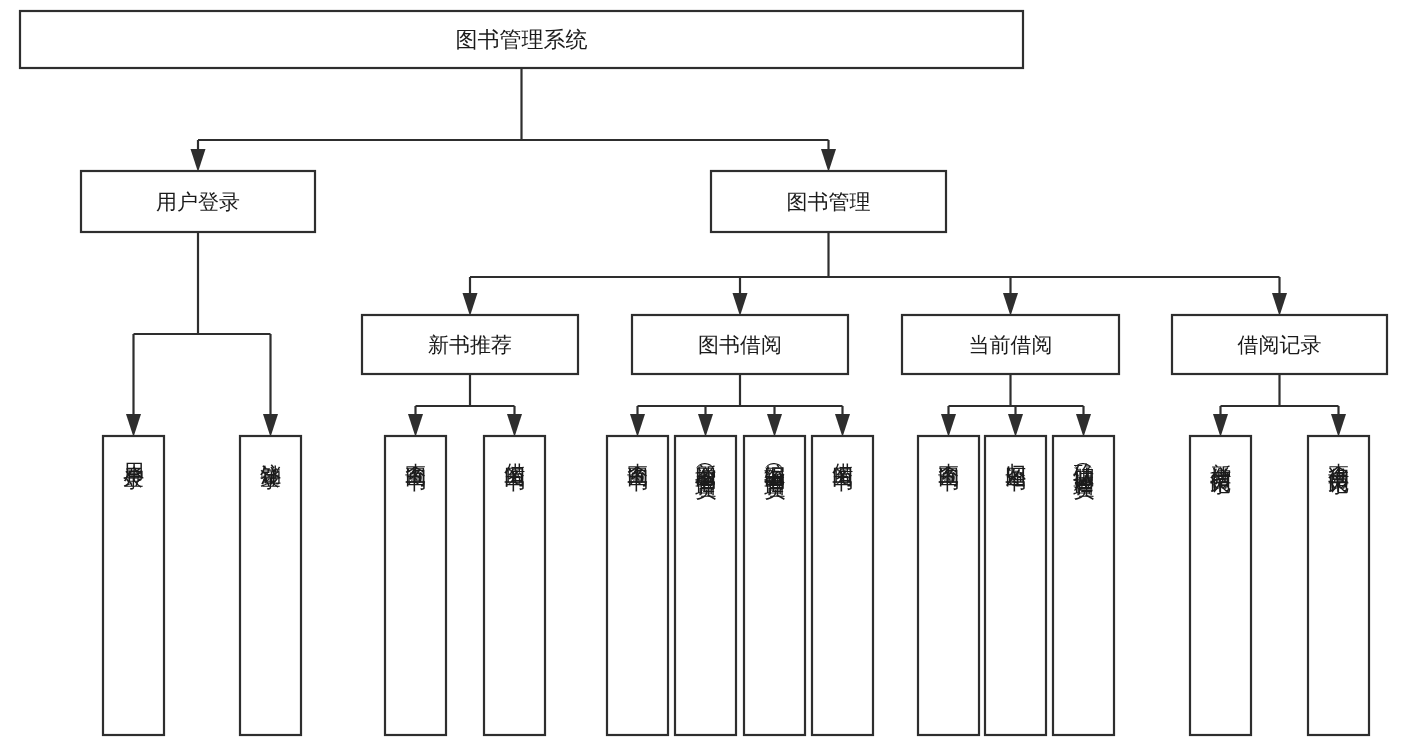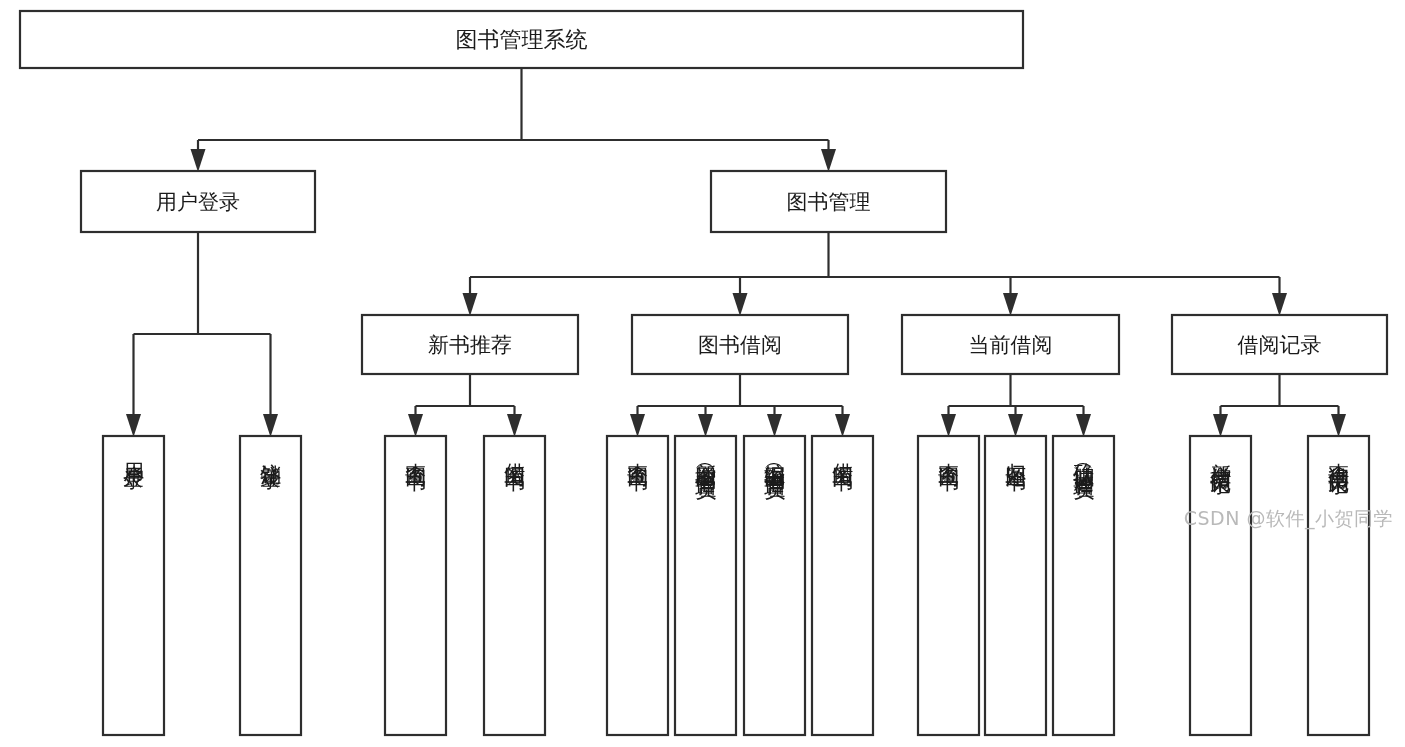--- a/index.html
+++ b/index.html
@@ -257,14 +257,13 @@
       <div class="leaf-label-wrap" style="left: 1053px; top: 436px; width: 61px; height: 299px;">
         <div class="leaf-label">确认归还（管理员）</div>
       </div>
       <div class="leaf-label-wrap" style="left: 1190px; top: 436px; width: 61px; height: 299px;">
         <div class="leaf-label">新增借阅记录</div>
       </div>
       <div class="leaf-label-wrap" style="left: 1308px; top: 436px; width: 61px; height: 299px;">
         <div class="leaf-label">查询借阅记录</div>
       </div>
     </div>
-  <div class="watermark">CSDN @软件_小贺同学</div>
 </div>
 
 </body></html>

